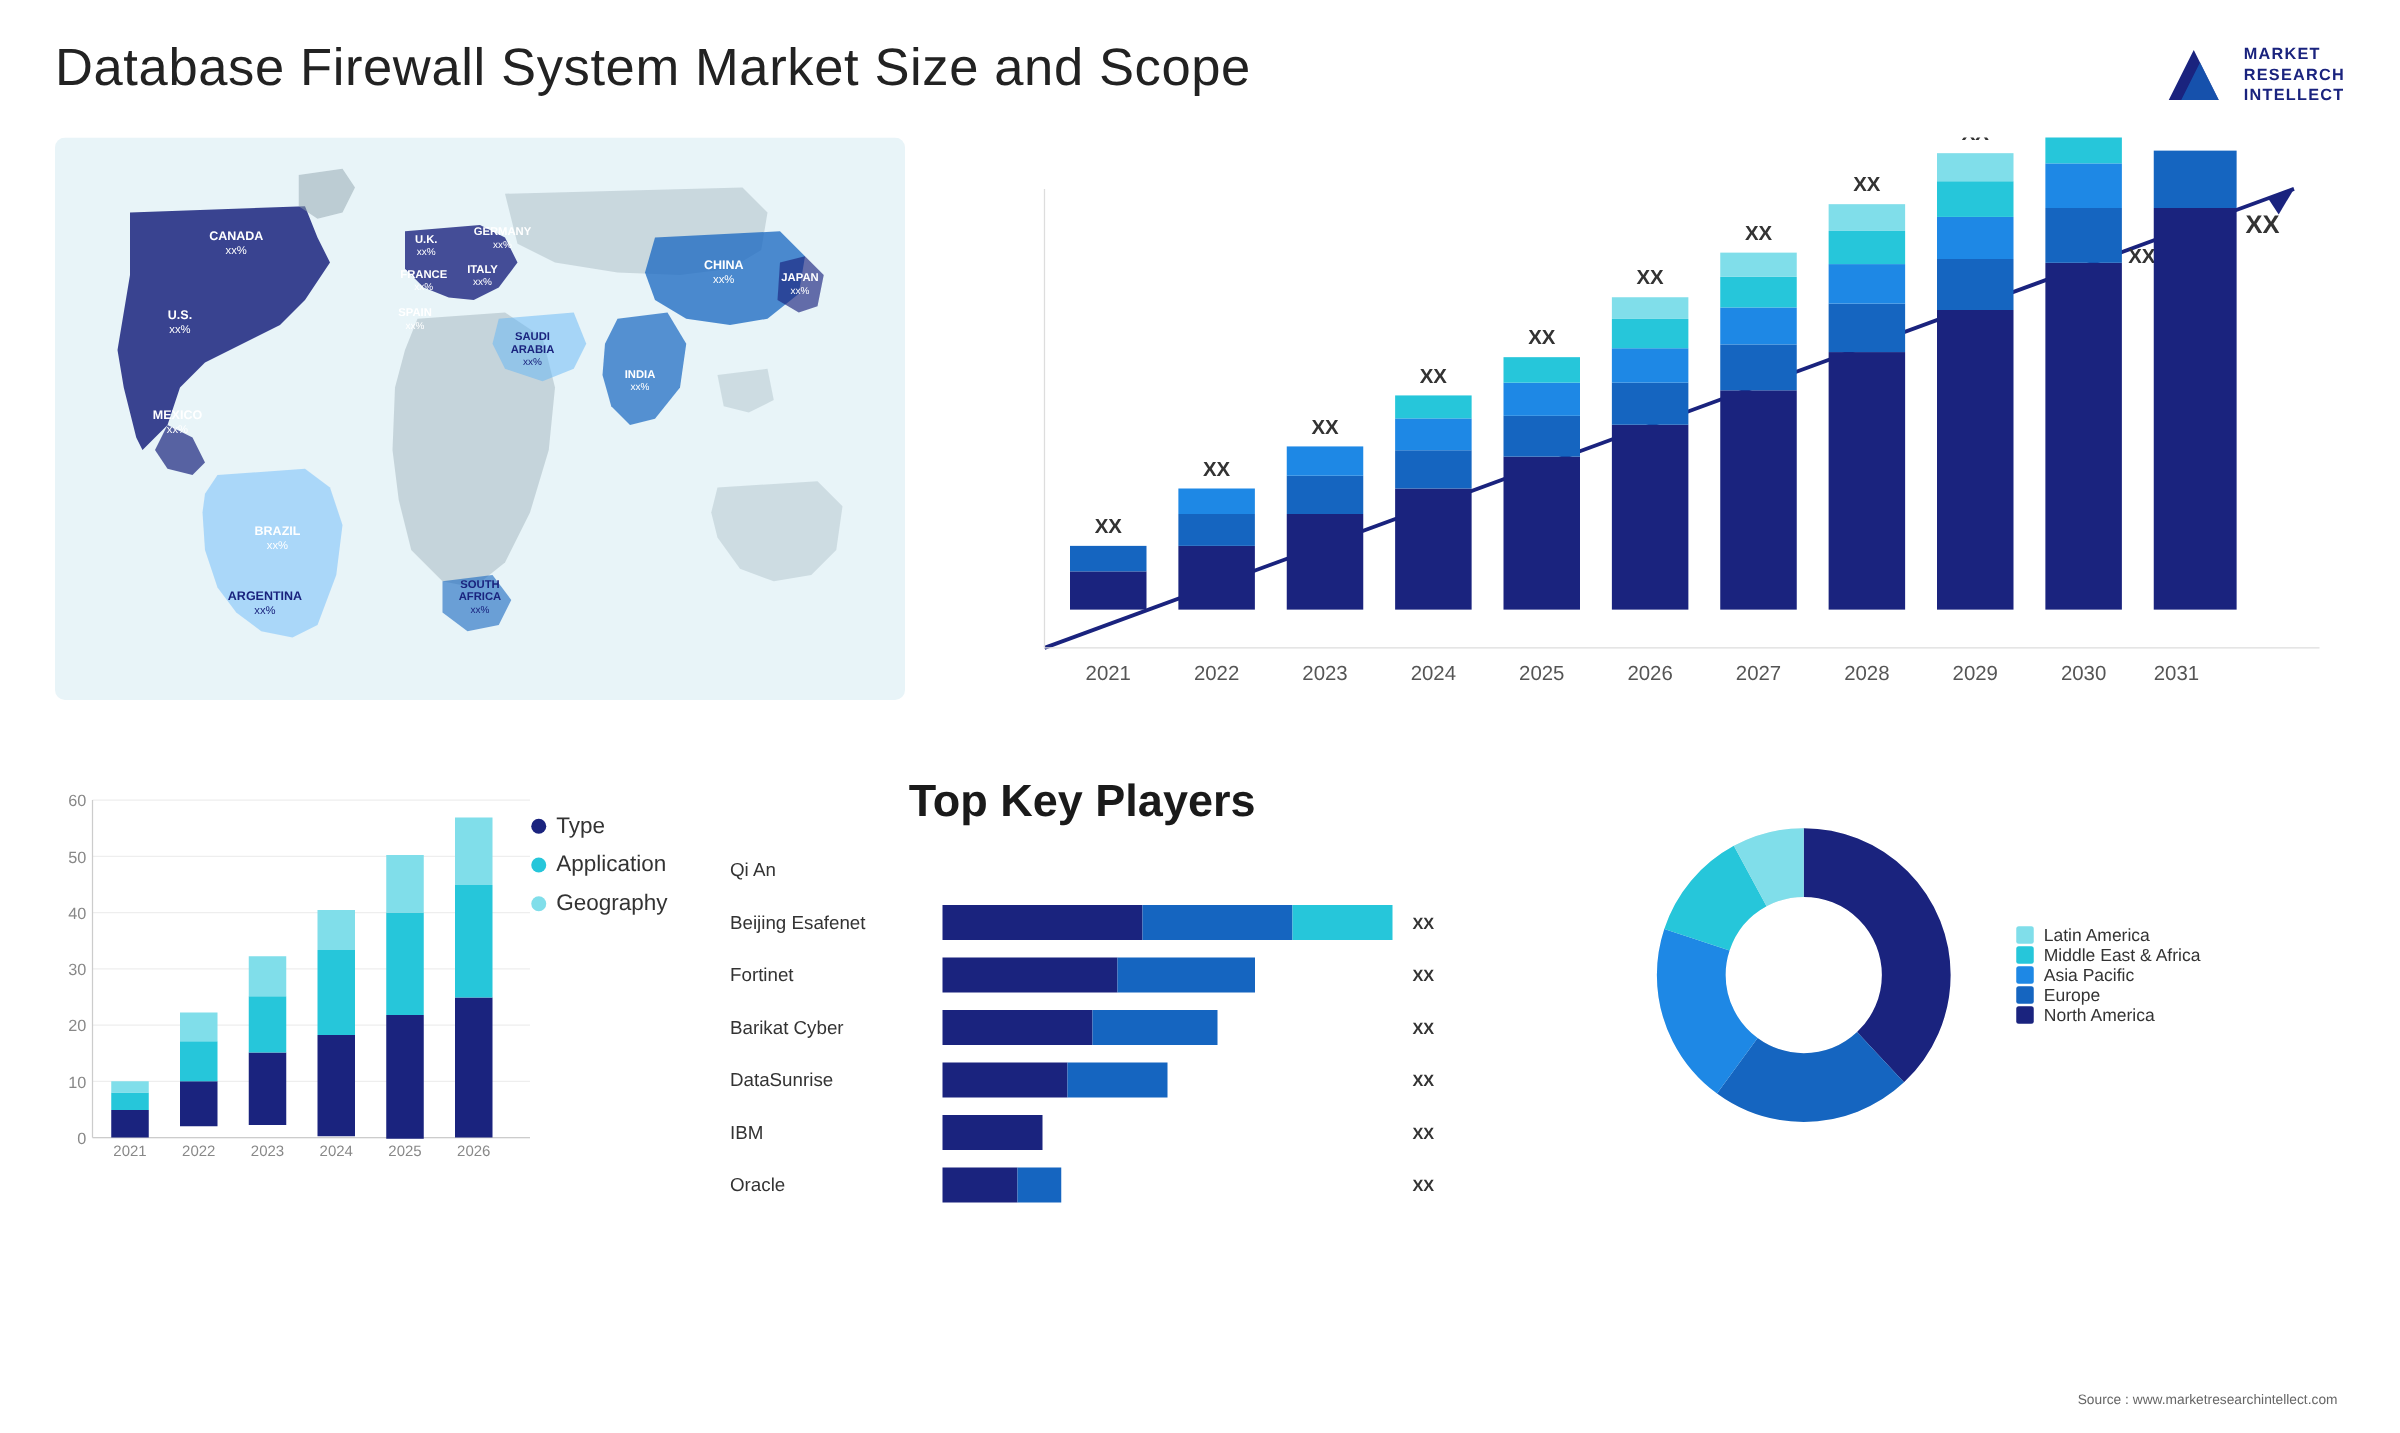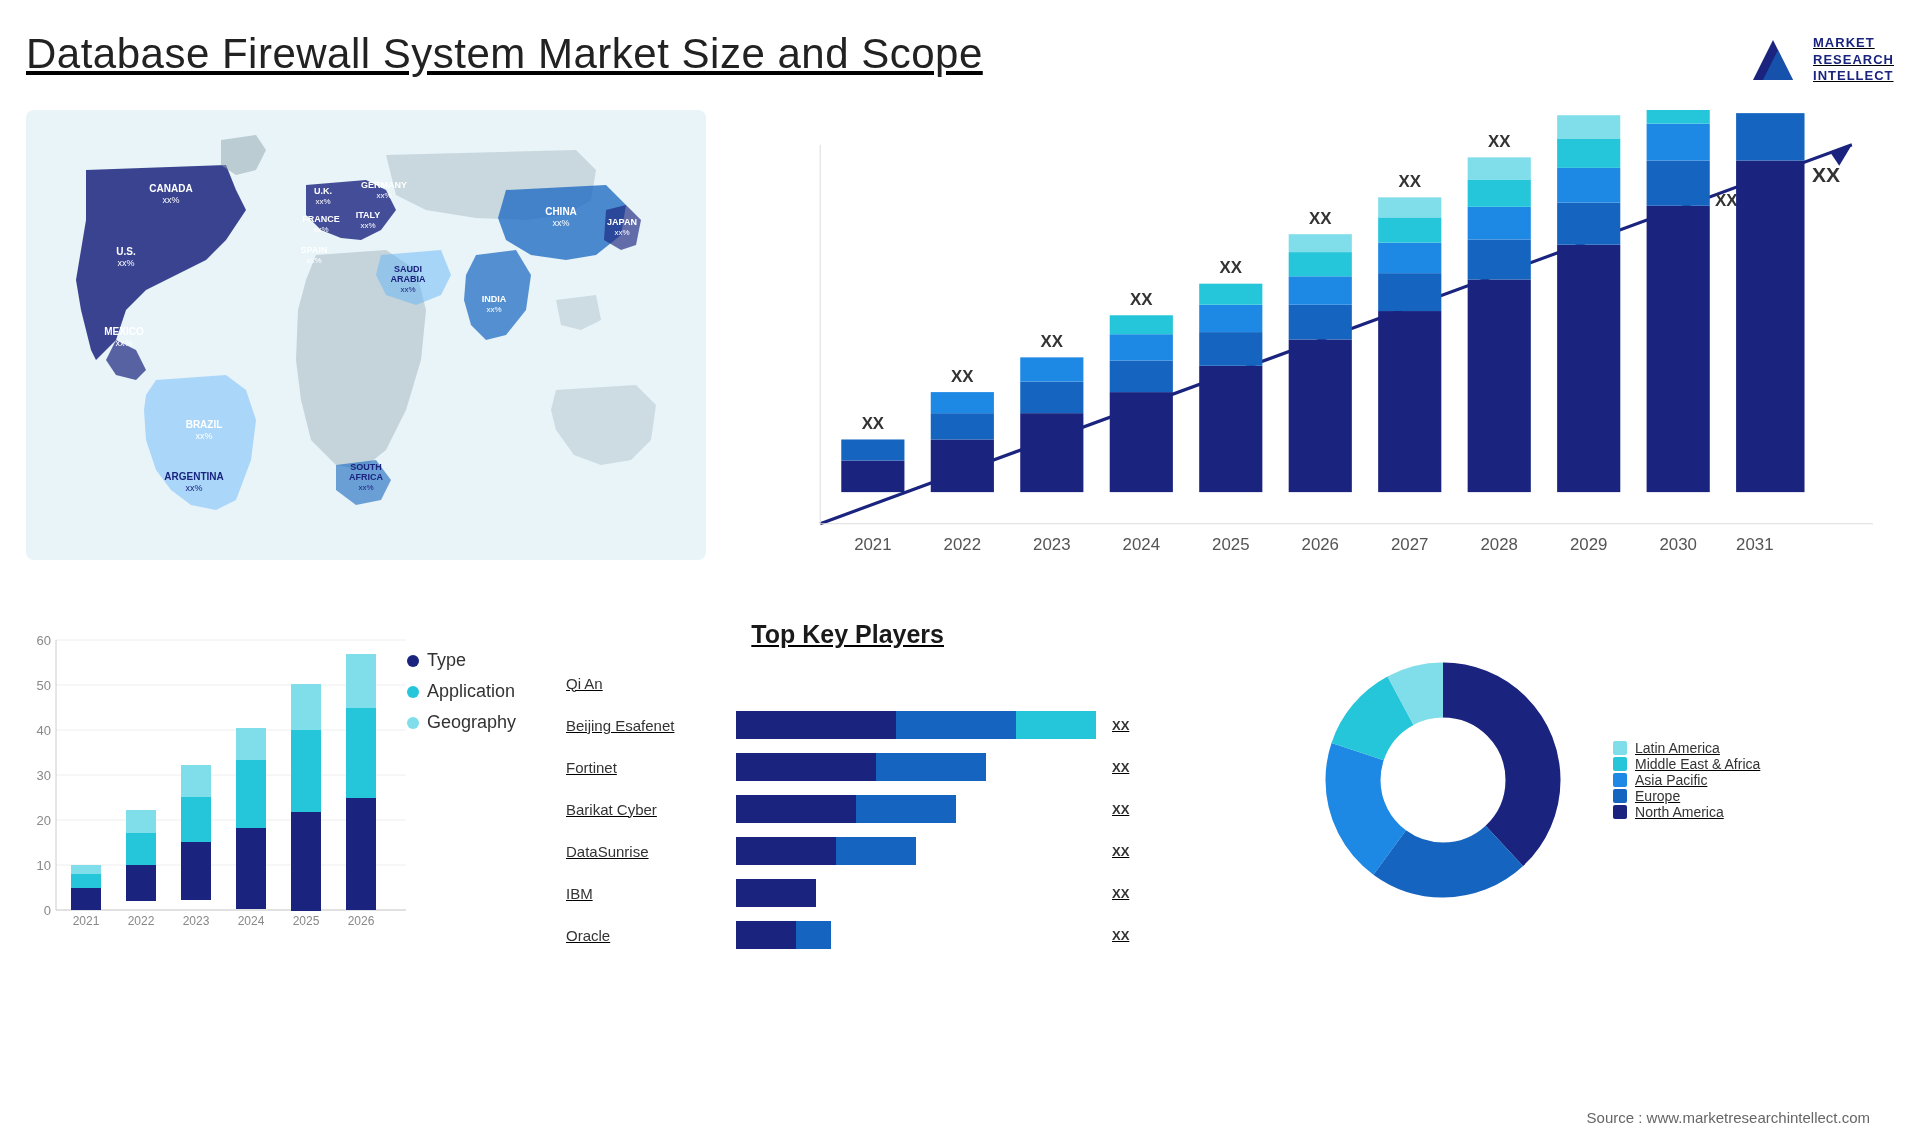--- a/index.html
+++ b/index.html
@@ -6,23 +6,22 @@
     body {
       font-family: Arial, sans-serif;
       background: #fff;
       width: 1920px;
       min-height: 1146px;
       overflow: hidden;
     }
     .page {
       width: 1920px;
       min-height: 1146px;
-      padding: 30px 26px;
+      padding: 30px 44px;
       position: relative;
-      text-decoration: underline;
     }
     .header {
       display: flex;
       justify-content: space-between;
       align-items: flex-start;
       margin-bottom: 20px;
     }
     .page-title {
       font-size: 42px;
       font-weight: 400;
@@ -68,21 +67,21 @@
     .segmentation-section {
       flex: 0 0 500px;
     }
     .players-section {
       flex: 0 0 560px;
     }
     .regional-section {
       flex: 1;
     }
     .section-title {
-      font-size: 25px;
+      font-size: 36px;
       font-weight: 700;
       color: #1a1a1a;
       margin-bottom: 20px;
       text-align: center;
     }
 
     
     .world-map-container {
       position: relative;
       width: 680px;
@@ -164,21 +163,21 @@
     .legend-square {
       width: 14px;
       height: 14px;
       border-radius: 2px;
       flex-shrink: 0;
     }
     .source-text {
       position: absolute;
       bottom: 20px;
       right: 50px;
-      font-size: 15px;
+      font-size: 11px;
       color: #666;
     }
   </style>
 </head>
 <body>
 
 <div class="page">
 
   <div class="header">
     <h1 class="page-title">Database Firewall System Market Size and Scope</h1>

